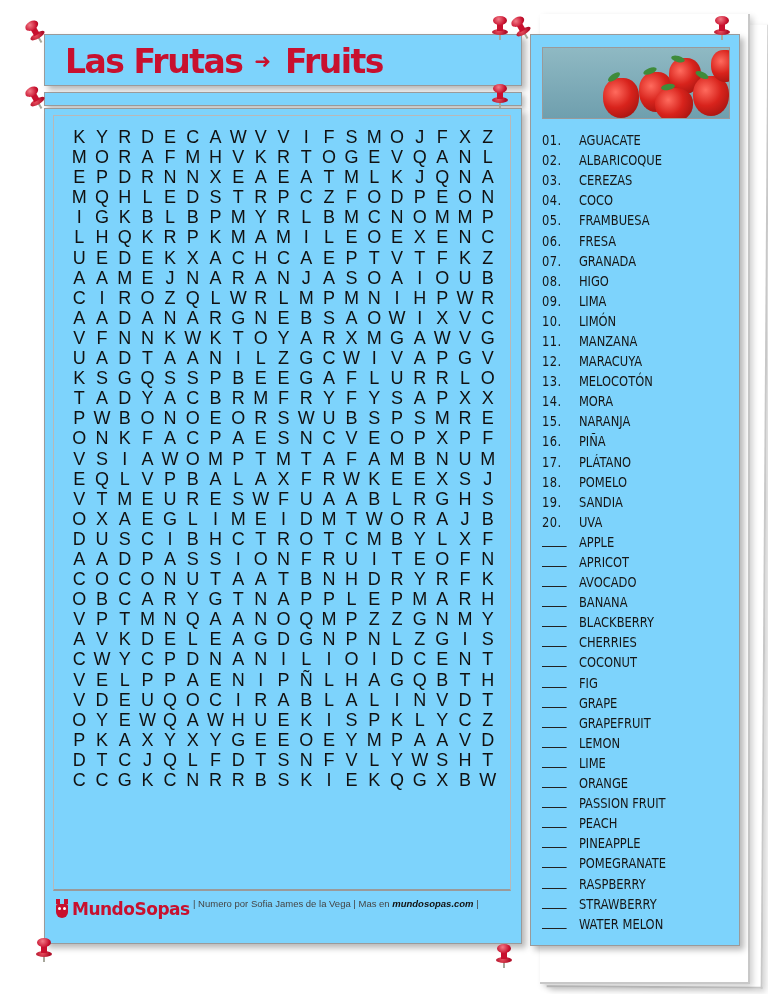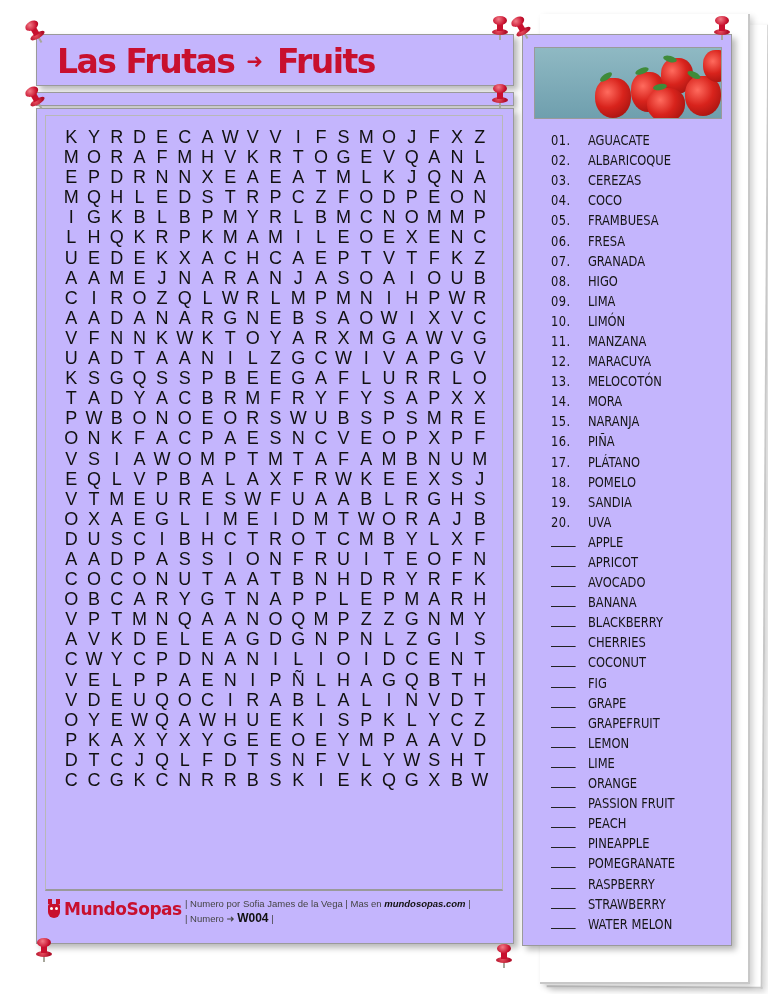--- a/index.html
+++ b/index.html
@@ -9,23 +9,24 @@
     
     .sheet-back {
       position: absolute; background: #fff;
       border-right: 2px solid #c8c8c8; border-bottom: 2px solid #c8c8c8;
       box-shadow: 3px 3px 6px rgba(0,0,0,0.18);
     }
     .sheet-back.s1 { left: 540px; top: 14px; width: 210px; height: 970px; }
     .sheet-back.s2 { left: 550px; top: 24px; width: 216px; height: 964px; transform: rotate(0.4deg); }
 
     .panel {
-      position: absolute; background: #c4b5fd;
+      position: absolute; background: #7dd3fc;
       border: 1px solid #9a9a9a;
       box-shadow: 4px 4px 6px rgba(0,0,0,0.28);
+      margin-left: 8px;
     }
     .title-panel { left: 36px; top: 34px; width: 478px; height: 52px; }
     .title-text {
       position: absolute; left: 20px; top: 7px;
       font-family: "DejaVu Sans", sans-serif; font-weight: bold;
       font-size: 33px; letter-spacing: -1.5px; color: #c8102e;
       white-space: nowrap;
     }
     .title-text .arrow { font-size: 20px; margin: 0 14px 0 12px; vertical-align: 5px; letter-spacing: 0; }
 
@@ -61,21 +62,21 @@
 
     .right-panel { left: 522px; top: 34px; width: 210px; height: 912px; }
     .photo {
       position: absolute; left: 11px; top: 12px; width: 188px; height: 72px;
       border: 1px solid #9a9a9a; overflow: hidden;
       background: linear-gradient(180deg, #8fb9c3 0%, #6f9fae 100%);
     }
     .berry { position: absolute; border-radius: 48% 48% 55% 55%; background: radial-gradient(circle at 35% 35%, #ff6b5e 0%, #d8231c 45%, #8f0d0b 100%); }
     .leaf { position: absolute; width: 14px; height: 6px; background: #3f8b3a; border-radius: 50%; }
 
-    .word-list { position: absolute; left: 28px; top: 95px; list-style: none; }
+    .word-list { position: absolute; left: 11px; top: 95px; list-style: none; }
     .word-row {
       height: 20.1px; display: flex; align-items: center;
       font-family: "DejaVu Sans", sans-serif; font-size: 14px; transform: scaleX(0.82); transform-origin: left center;
       color: #161616; white-space: nowrap;
     }
     .word-num { width: 45px; display: inline-block; letter-spacing: 0.5px; }
     .word-blank { width: 45px; display: inline-block; position: relative; height: 14px; }
     .word-blank::after { content: ""; position: absolute; left: 0; top: 11px; width: 30px; border-bottom: 1.2px solid #222; }
 
     
@@ -740,23 +741,20 @@
           <div class="head"></div>
           <div class="eye l"></div>
           <div class="eye r"></div>
       </div>
       <span class="logo-text">MundoSopas</span>
     </div>
     <div class="footer-lines">
       <div>
         <span>| Numero por Sofia James de la Vega |  Mas en </span><b>mundosopas.com</b><span> |</span>
       </div>
-      <div>
-        <span>| Numero  ➜ </span><span class="code">W004</span><span> |</span>
-      </div>
     </div>
   </div>
 </div>
 
 <div class="panel right-panel">
   <div class="photo">
     <div class="berry" style="left:96px;top:24px;width:34px;height:40px;"></div>
     <div class="berry" style="left:126px;top:10px;width:32px;height:36px;"></div>
     <div class="berry" style="left:150px;top:28px;width:36px;height:40px;"></div>
     <div class="berry" style="left:60px;top:30px;width:36px;height:40px;"></div>

